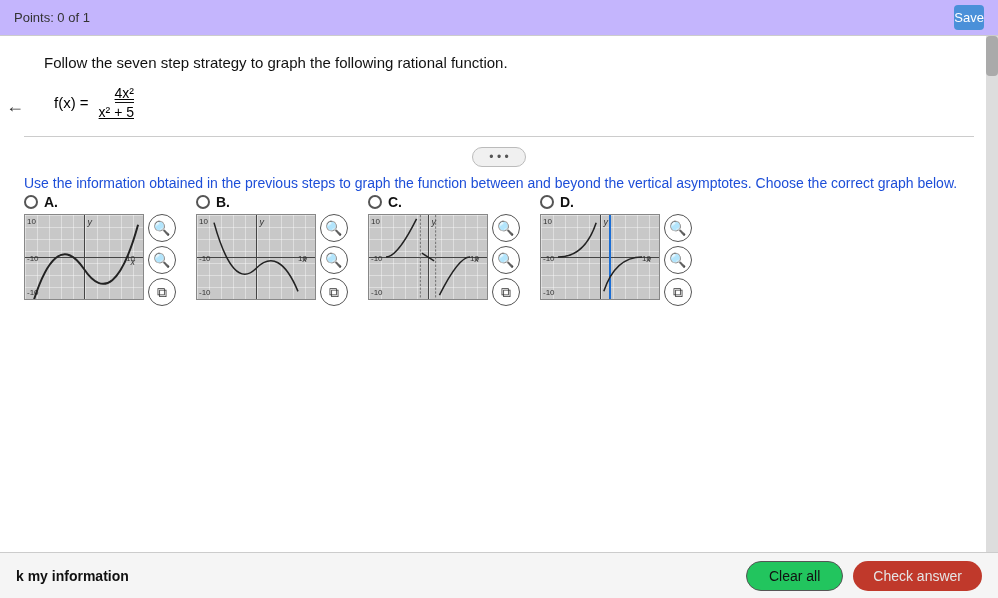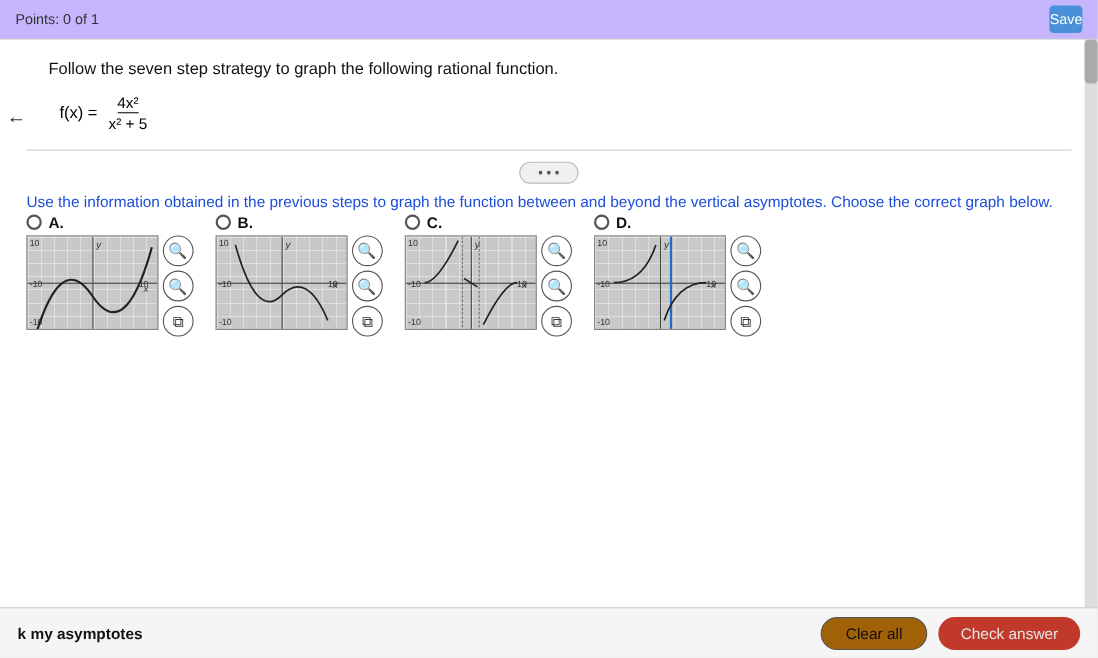--- a/index.html
+++ b/index.html
@@ -71,23 +71,24 @@
     .function-label {
       font-size: 15px;
       display: inline-flex;
       align-items: center;
       gap: 6px;
     }
 
     .fraction {
       display: inline-flex;
       flex-direction: column;
-      align-items: center;
+      align-items: flex-end;
       vertical-align: middle;
       margin-left: 4px;
+      text-decoration: underline;
     }
 
     .fraction .numerator {
       border-bottom: 1.5px solid #111;
       padding-bottom: 1px;
       font-size: 14px;
     }
 
     .fraction .denominator {
       padding-top: 1px;
@@ -293,21 +294,21 @@
       cursor: pointer;
       text-decoration: none;
     }
 
     .bottom-right-btns {
       display: flex;
       gap: 10px;
     }
 
     .clear-all-btn {
-      background: #a16207;
+      background: #22c55e;
       border: 1.5px solid #555;
       border-radius: 20px;
       padding: 6px 22px;
       font-size: 14px;
       cursor: pointer;
       color: #111;
     }
 
     .check-answer-btn {
       background: #c0392b;
@@ -492,18 +493,18 @@
 
   </div>
 
 </div>
 
 <div class="scroll-bar-right">
   <div class="scroll-thumb"></div>
 </div>
 
 <div class="bottom-bar">
-  <a class="instructor-link">k my asymptotes</a>
+  <a class="instructor-link">k my information</a>
   <div class="bottom-right-btns">
     <button class="clear-all-btn">Clear all</button>
     <button class="check-answer-btn">Check answer</button>
   </div>
 </div>
 
 </body></html>

